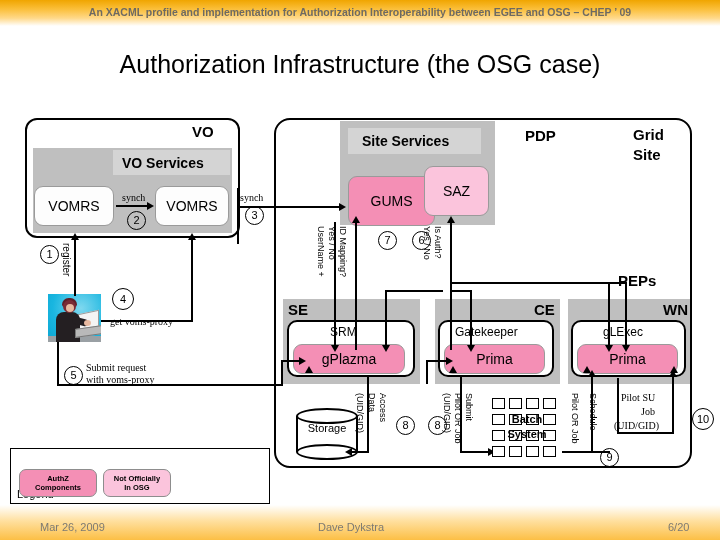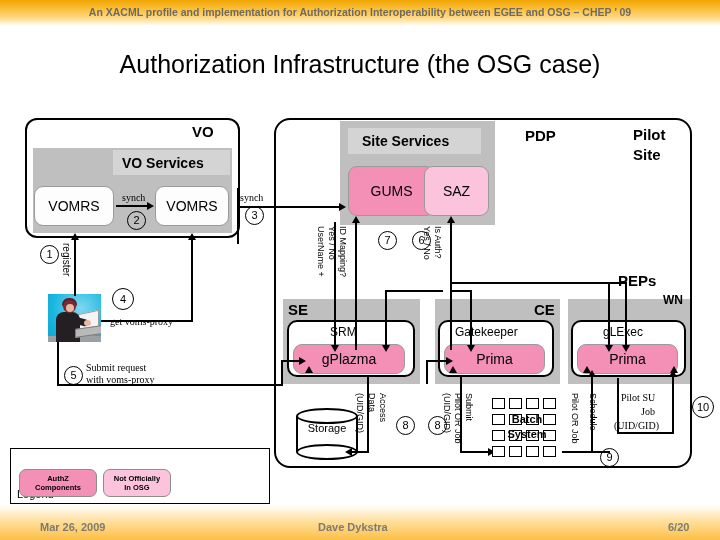--- a/index.html
+++ b/index.html
@@ -15,21 +15,21 @@
   }
   #hdr-text{
     position:absolute;left:0;top:6px;width:720px;text-align:center;
     font-size:10.5px;font-weight:bold;color:#6e6a62;letter-spacing:0px;
     white-space:nowrap;
   }
   #ftr-band{
     position:absolute;left:0;top:505px;width:720px;height:35px;
     background:linear-gradient(to bottom,#ffffff 0%,#ffe0a0 45%,#fcbf45 100%);
   }
-  .ftr-t{position:absolute;top:521px;font-size:11px;color:#7d7a72;font-weight:bold;}
+  .ftr-t{position:absolute;top:521px;font-size:11px;color:#7d7a72;}
   #ftr-date{left:40px;}
   #ftr-author{left:318px;}
   #ftr-page{left:668px;}
 
   
   #title{
     position:absolute;left:0;top:50px;width:720px;text-align:center;
     font-size:25px;color:#000;white-space:nowrap;
   }
 
@@ -121,30 +121,30 @@
 </style>
 </head>
 <body>
 
 <div id="hdr-band"></div>
 <div id="hdr-text">An XACML profile and implementation for Authorization Interoperability between EGEE and OSG – CHEP ’ 09</div>
 
 <div id="title">Authorization Infrastructure (the OSG case)</div>
 
 <div class="box rr" style="left:274px;top:118px;width:418px;height:350px;border-radius:16px;"></div>
-<div class="lbl lbl-b" style="left:633px;top:126px;font-size:15px;">Pilot</div>
+<div class="lbl lbl-b" style="left:633px;top:126px;font-size:15px;">Grid</div>
 <div class="lbl lbl-b" style="left:633px;top:146px;font-size:15px;">Site</div>
 <div class="lbl lbl-b" style="left:618px;top:272px;font-size:15px;">PEPs</div>
 <div class="lbl lbl-b" style="left:505px;top:127px;font-size:15px;margin-left:20px;">PDP</div>
 
 <div class="box gray" style="left:340px;top:121px;width:155px;height:104px;"></div>
 <div class="box lgray" style="left:348px;top:128px;width:133px;height:26px;"></div>
 <div class="lbl lbl-b" style="left:362px;top:133px;font-size:14px;">Site Services</div>
 
-<div class="chip chip-pink" style="left:348px;top:166px;width:87px;height:50px;">GUMS</div>
+<div class="chip chip-pink" style="left:348px;top:176px;width:87px;height:50px;">GUMS</div>
 <div class="chip chip-pink-l" style="left:424px;top:166px;width:65px;height:50px;">SAZ</div>
 
 <div class="vlbl vdown" style="left:326px;top:226px;">UserName +</div>
 <div class="vlbl vdown" style="left:337px;top:226px;">Yes / No</div>
 <div class="vlbl vdown" style="left:348px;top:226px;">ID Mapping?</div>
 <div class="vlbl vdown" style="left:432px;top:226px;">Yes / No</div>
 <div class="vlbl vdown" style="left:443px;top:226px;">Is Auth?</div>
 
 <div class="num" style="left:378px;top:231px;">7</div>
 <div class="num" style="left:412px;top:231px;">6</div>
@@ -208,21 +208,21 @@
 <div class="lbl" style="left:330px;top:325px;font-size:12px;">SRM</div>
 <div class="chip chip-pink" style="left:293px;top:344px;width:112px;height:30px;">gPlazma</div>
 
 <div class="box gray" style="left:435px;top:299px;width:125px;height:85px;"></div>
 <div class="lbl lbl-b" style="left:534px;top:301px;font-size:15px;">CE</div>
 <div class="box rr" style="left:438px;top:320px;width:116px;height:57px;border-radius:10px;"></div>
 <div class="lbl" style="left:455px;top:325px;font-size:12px;">Gatekeeper</div>
 <div class="chip chip-pink" style="left:444px;top:344px;width:101px;height:30px;">Prima</div>
 
 <div class="box gray" style="left:568px;top:299px;width:122px;height:85px;"></div>
-<div class="lbl lbl-b" style="left:663px;top:293px;font-size:12px;">WN</div>
+<div class="lbl lbl-b" style="left:663px;top:301px;font-size:15px;">WN</div>
 <div class="box rr" style="left:571px;top:320px;width:115px;height:57px;border-radius:10px;"></div>
 <div class="lbl" style="left:603px;top:325px;font-size:12px;">gLExec</div>
 <div class="chip chip-pink" style="left:577px;top:344px;width:101px;height:30px;">Prima</div>
 
 <div class="ln vl" style="left:355px;top:222px;height:128px;"></div>
 <div class="arw arw-u" style="left:351.5px;top:216px;"></div>
 
 <div class="ln vl" style="left:334px;top:222px;height:128px;"></div>
 <div class="arw arw-d" style="left:330.5px;top:345px;"></div>
 
@@ -306,21 +306,21 @@
 <div class="vlbl vdown" style="left:598px;top:393px;">Schedule</div>
 <div class="num" style="left:600px;top:448px;">9</div>
 
 <div class="ln vl" style="left:617px;top:378px;height:56px;"></div>
 <div class="ln hl" style="left:617px;top:432px;width:57px;"></div>
 <div class="ln vl" style="left:672px;top:375px;height:58px;"></div>
 <div class="arw arw-u" style="left:668.5px;top:370px;"></div>
 <div class="lbl-sm" style="left:621px;top:392px;font-size:10px;">Pilot SU</div>
 <div class="lbl-sm" style="left:641px;top:406px;font-size:10px;">Job</div>
 <div class="lbl-sm" style="left:614px;top:420px;font-size:10px;">(UID/GID)</div>
-<div class="num big" style="left:692px;top:396px;">10</div>
+<div class="num big" style="left:692px;top:408px;">10</div>
 
 <div id="legend">
   <div class="lgd-t">Legend</div>
   <div class="lgchip" style="left:92px;top:20px;width:68px;height:28px;background:#fbc4dc;flex-direction:column;">
     <span>Not Officially</span>
     <span>In OSG</span>
   </div>
   <div class="lgchip" style="left:8px;top:20px;width:78px;height:28px;background:#f48fb5;flex-direction:column;">
     <span>AuthZ</span>
     <span>Components</span>

